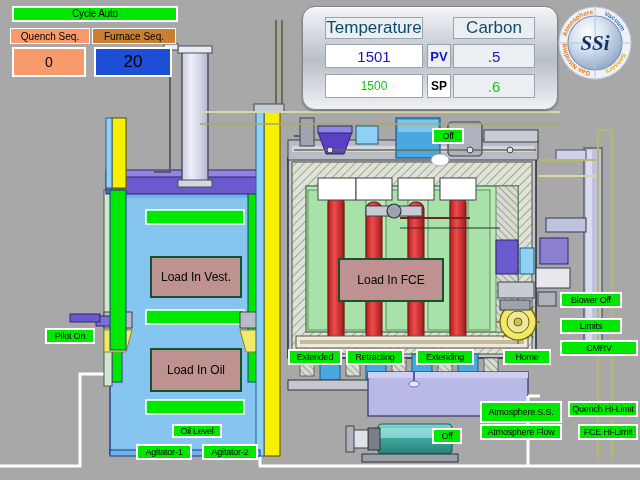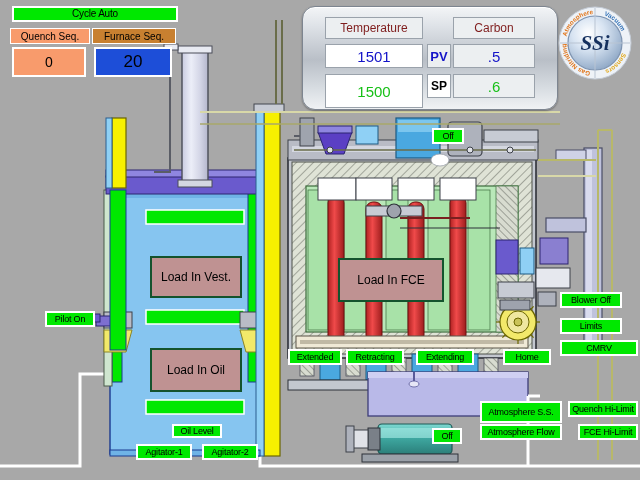--- a/index.html
+++ b/index.html
@@ -27,27 +27,27 @@
   #quenchSeqVal{left:12px;top:47px;width:74px;height:30px;background:#f89b6c;font-size:14px;}
   #furnSeqVal{left:94px;top:47px;width:78px;height:30px;background:#1d4ed8;font-size:17px;}
 
   
   #panel{position:absolute;left:302px;top:6px;width:254px;height:102px;
          border-radius:13px;border:1px solid #7d8590;
          background:linear-gradient(180deg,#f3f5f7 0%,#dfe3e8 18%,#b9bfc7 52%,#d8dde2 80%,#f0f2f4 100%);
          box-shadow:inset 0 1px 0 #fff,0 1px 2px rgba(0,0,0,.35);}
   .cell{position:absolute;background:#eceff1;border:1px solid #9aa2ab;
         box-sizing:border-box;display:flex;align-items:center;
-        justify-content:center;font-size:12px;color:#7f1d1d;}
+        justify-content:center;font-size:17px;color:#0c4a6e;}
   #tempHdr{left:22px;top:10px;width:98px;height:22px;}
   #carbHdr{left:150px;top:10px;width:82px;height:22px;}
   #tempPV{left:22px;top:37px;width:98px;height:24px;background:#fff;color:#1414c8;font-size:15px;}
   #pvTag{left:124px;top:37px;width:24px;height:24px;color:#1414c8;font-size:13px;font-weight:bold;}
   #carbPV{left:150px;top:37px;width:82px;height:24px;color:#1414c8;font-size:15px;}
-  #tempSP{left:22px;top:67px;width:98px;height:34px;background:#fff;color:#17c017;font-size:15px;}
+  #tempSP{left:22px;top:67px;width:98px;height:24px;background:#fff;color:#17c017;font-size:12px;}
   #spTag{left:124px;top:67px;width:24px;height:24px;color:#000;font-size:12px;font-weight:bold;background:#fff;}
   #carbSP{left:150px;top:67px;width:82px;height:24px;color:#17c017;font-size:15px;}
 
   
   #logo{position:absolute;left:558px;top:6px;width:74px;height:74px;}
   #logo svg{display:block;}
 
   
   #mach{position:absolute;left:0;top:0;width:640px;height:480px;}
 </style>
@@ -303,21 +303,21 @@
       <text x="37" y="44" text-anchor="middle" font-size="21" font-style="italic" font-weight="bold" font-family="'Liberation Serif',serif" fill="#15305e">SSi</text>
     </svg>
   </div>
 
   <div class="loadlbl" style="left:150px;top:256px;width:92px;height:42px;">Load In Vest.</div>
   <div class="loadlbl" style="left:150px;top:348px;width:92px;height:44px;">Load In Oil</div>
   <div class="loadlbl" style="left:338px;top:258px;width:106px;height:44px;">Load In FCE</div>
 
   <div id="lamps">
       <div class="lamp" style="left: 432px; top: 128px; width: 32px; height: 16px;">Off</div>
-      <div class="lamp" style="left: 45px; top: 311px; width: 50px; height: 16px;">Pilot On</div>
+      <div class="lamp" style="left: 45px; top: 328px; width: 50px; height: 16px;">Pilot On</div>
       <div class="lamp" style="left: 560px; top: 292px; width: 62px; height: 16px;">Blower Off</div>
       <div class="lamp" style="left: 560px; top: 318px; width: 62px; height: 16px;">Limits</div>
       <div class="lamp" style="left: 560px; top: 340px; width: 78px; height: 16px;">CMRV</div>
       <div class="lamp" style="left: 288px; top: 349px; width: 54px; height: 16px;">Extended</div>
       <div class="lamp" style="left: 346px; top: 349px; width: 58px; height: 16px;">Retracting</div>
       <div class="lamp" style="left: 416px; top: 349px; width: 58px; height: 16px;">Extending</div>
       <div class="lamp" style="left: 503px; top: 349px; width: 48px; height: 16px;">Home</div>
       <div class="lamp" style="left: 480px; top: 401px; width: 82px; height: 22px;">Atmosphere S.S.</div>
       <div class="lamp" style="left: 568px; top: 401px; width: 70px; height: 16px;">Quench Hi-Limit</div>
       <div class="lamp" style="left: 480px; top: 424px; width: 82px; height: 16px;">Atmosphere Flow</div>

